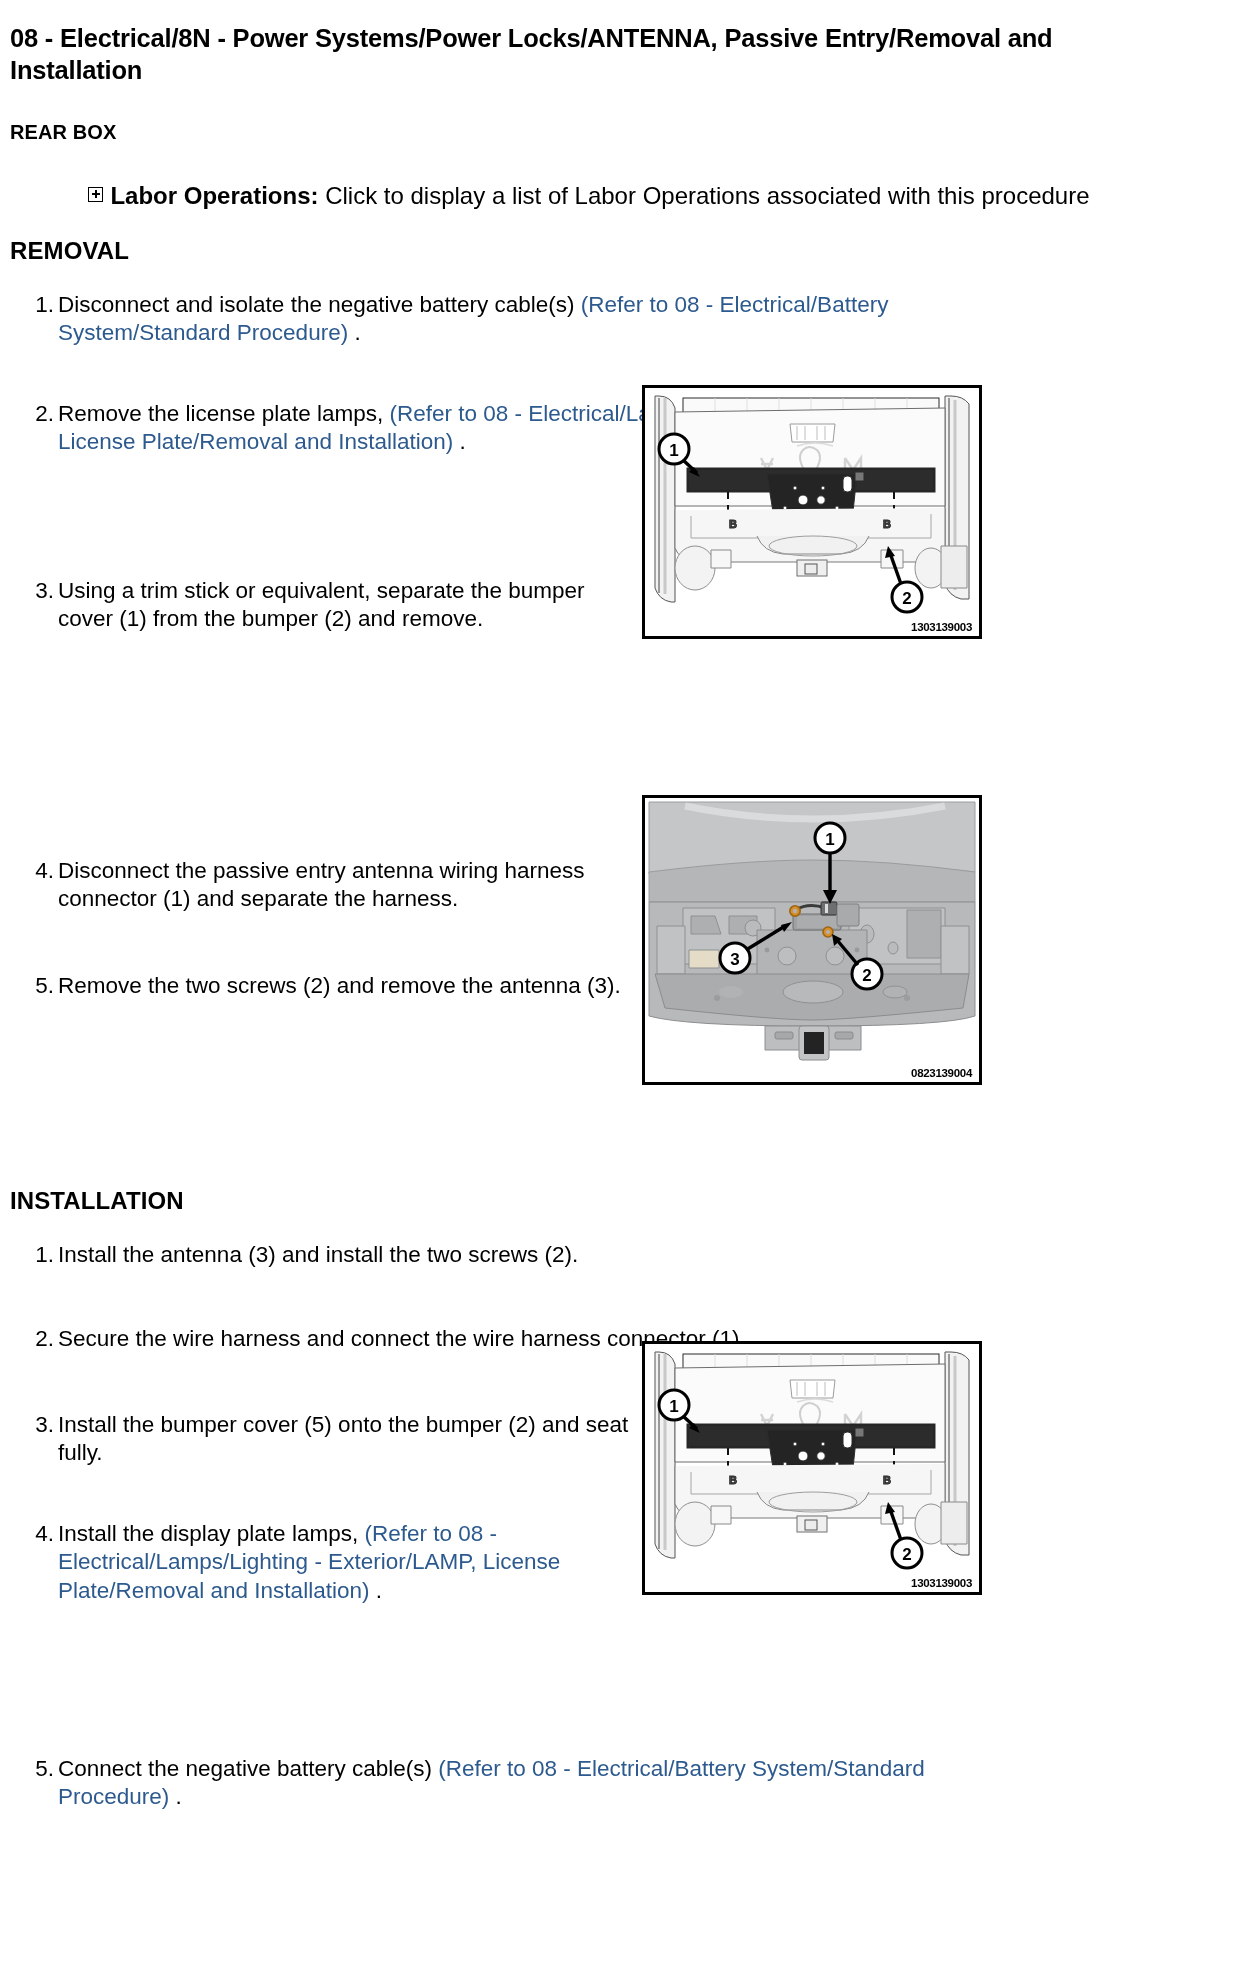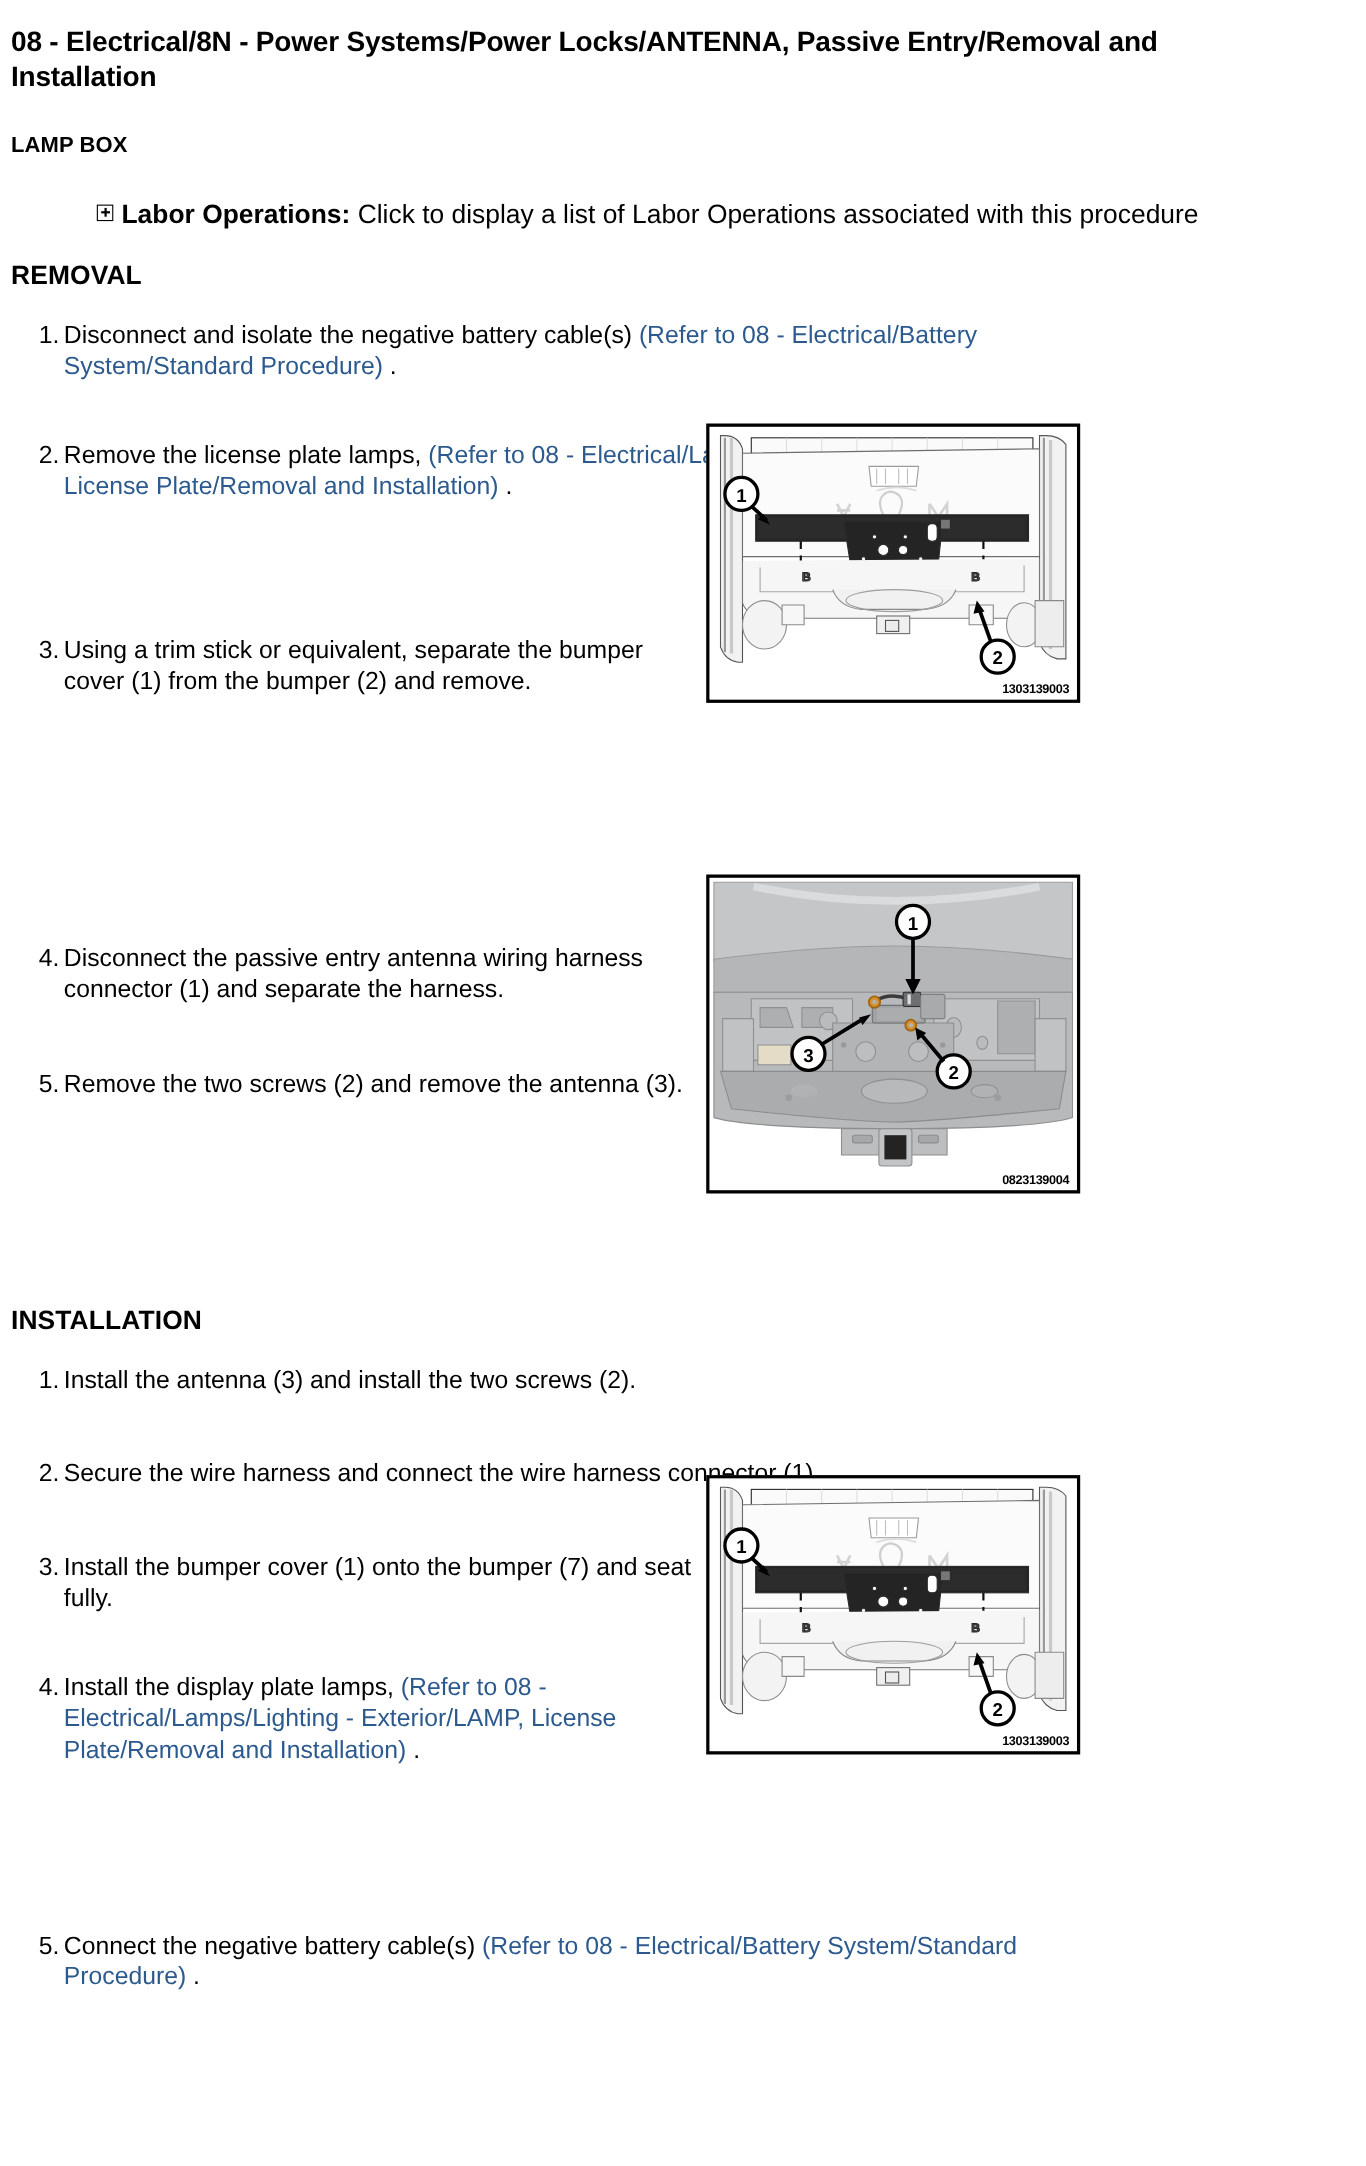--- a/index.html
+++ b/index.html
@@ -144,21 +144,21 @@
 
   
 </style>
 </head>
 <body>
 
 <div class="page">
 
   <div class="doc-title">08 - Electrical/8N - Power Systems/Power Locks/ANTENNA, Passive Entry/Removal and Installation</div>
 
-  <div class="sub-head">LAMP BOX</div>
+  <div class="sub-head">REAR BOX</div>
 
   <div class="labor-row">
     <span class="expand-icon"></span><span class="labor-label">Labor Operations:</span><span class="labor-text"> Click to display a list of Labor Operations associated with this procedure</span>
   </div>
 
 
   <div class="section-title">REMOVAL</div>
 
   <ol class="steps" style="margin-top:26px;">
     <li class="step" style="width:940px;">
@@ -379,21 +379,21 @@
     <li class="step" style="margin-top:54px;">
       <span class="num">2.</span>
       <span class="body">Secure the wire harness and connect the wire harness connector (1).</span>
     </li>
   </ol>
 
   <div class="row" style="margin-top:56px;height:280px;">
     <ol class="steps" style="width:650px;">
       <li class="step" style="padding-top:0;">
         <span class="num">3.</span>
-        <span class="body">Install the bumper cover (1) onto the bumper (7) and seat fully.</span>
+        <span class="body">Install the bumper cover (5) onto the bumper (2) and seat fully.</span>
       </li>
       <li class="step" style="margin-top:52px;width:560px;">
         <span class="num">4.</span>
         <span class="body"><span>Install the display plate lamps, </span><a class="link" href="#">(Refer to 08 - Electrical/Lamps/Lighting - Exterior/LAMP, License Plate/Removal and Installation)</a><span> .</span></span>
       </li>
     </ol>
 
     <div class="figure" style="left:632px; top:-70px; width:340px; height:254px;">
       <svg width="334" height="248" viewBox="0 0 334 248">
         <rect x="0" y="0" width="334" height="248" fill="#ffffff"></rect>

